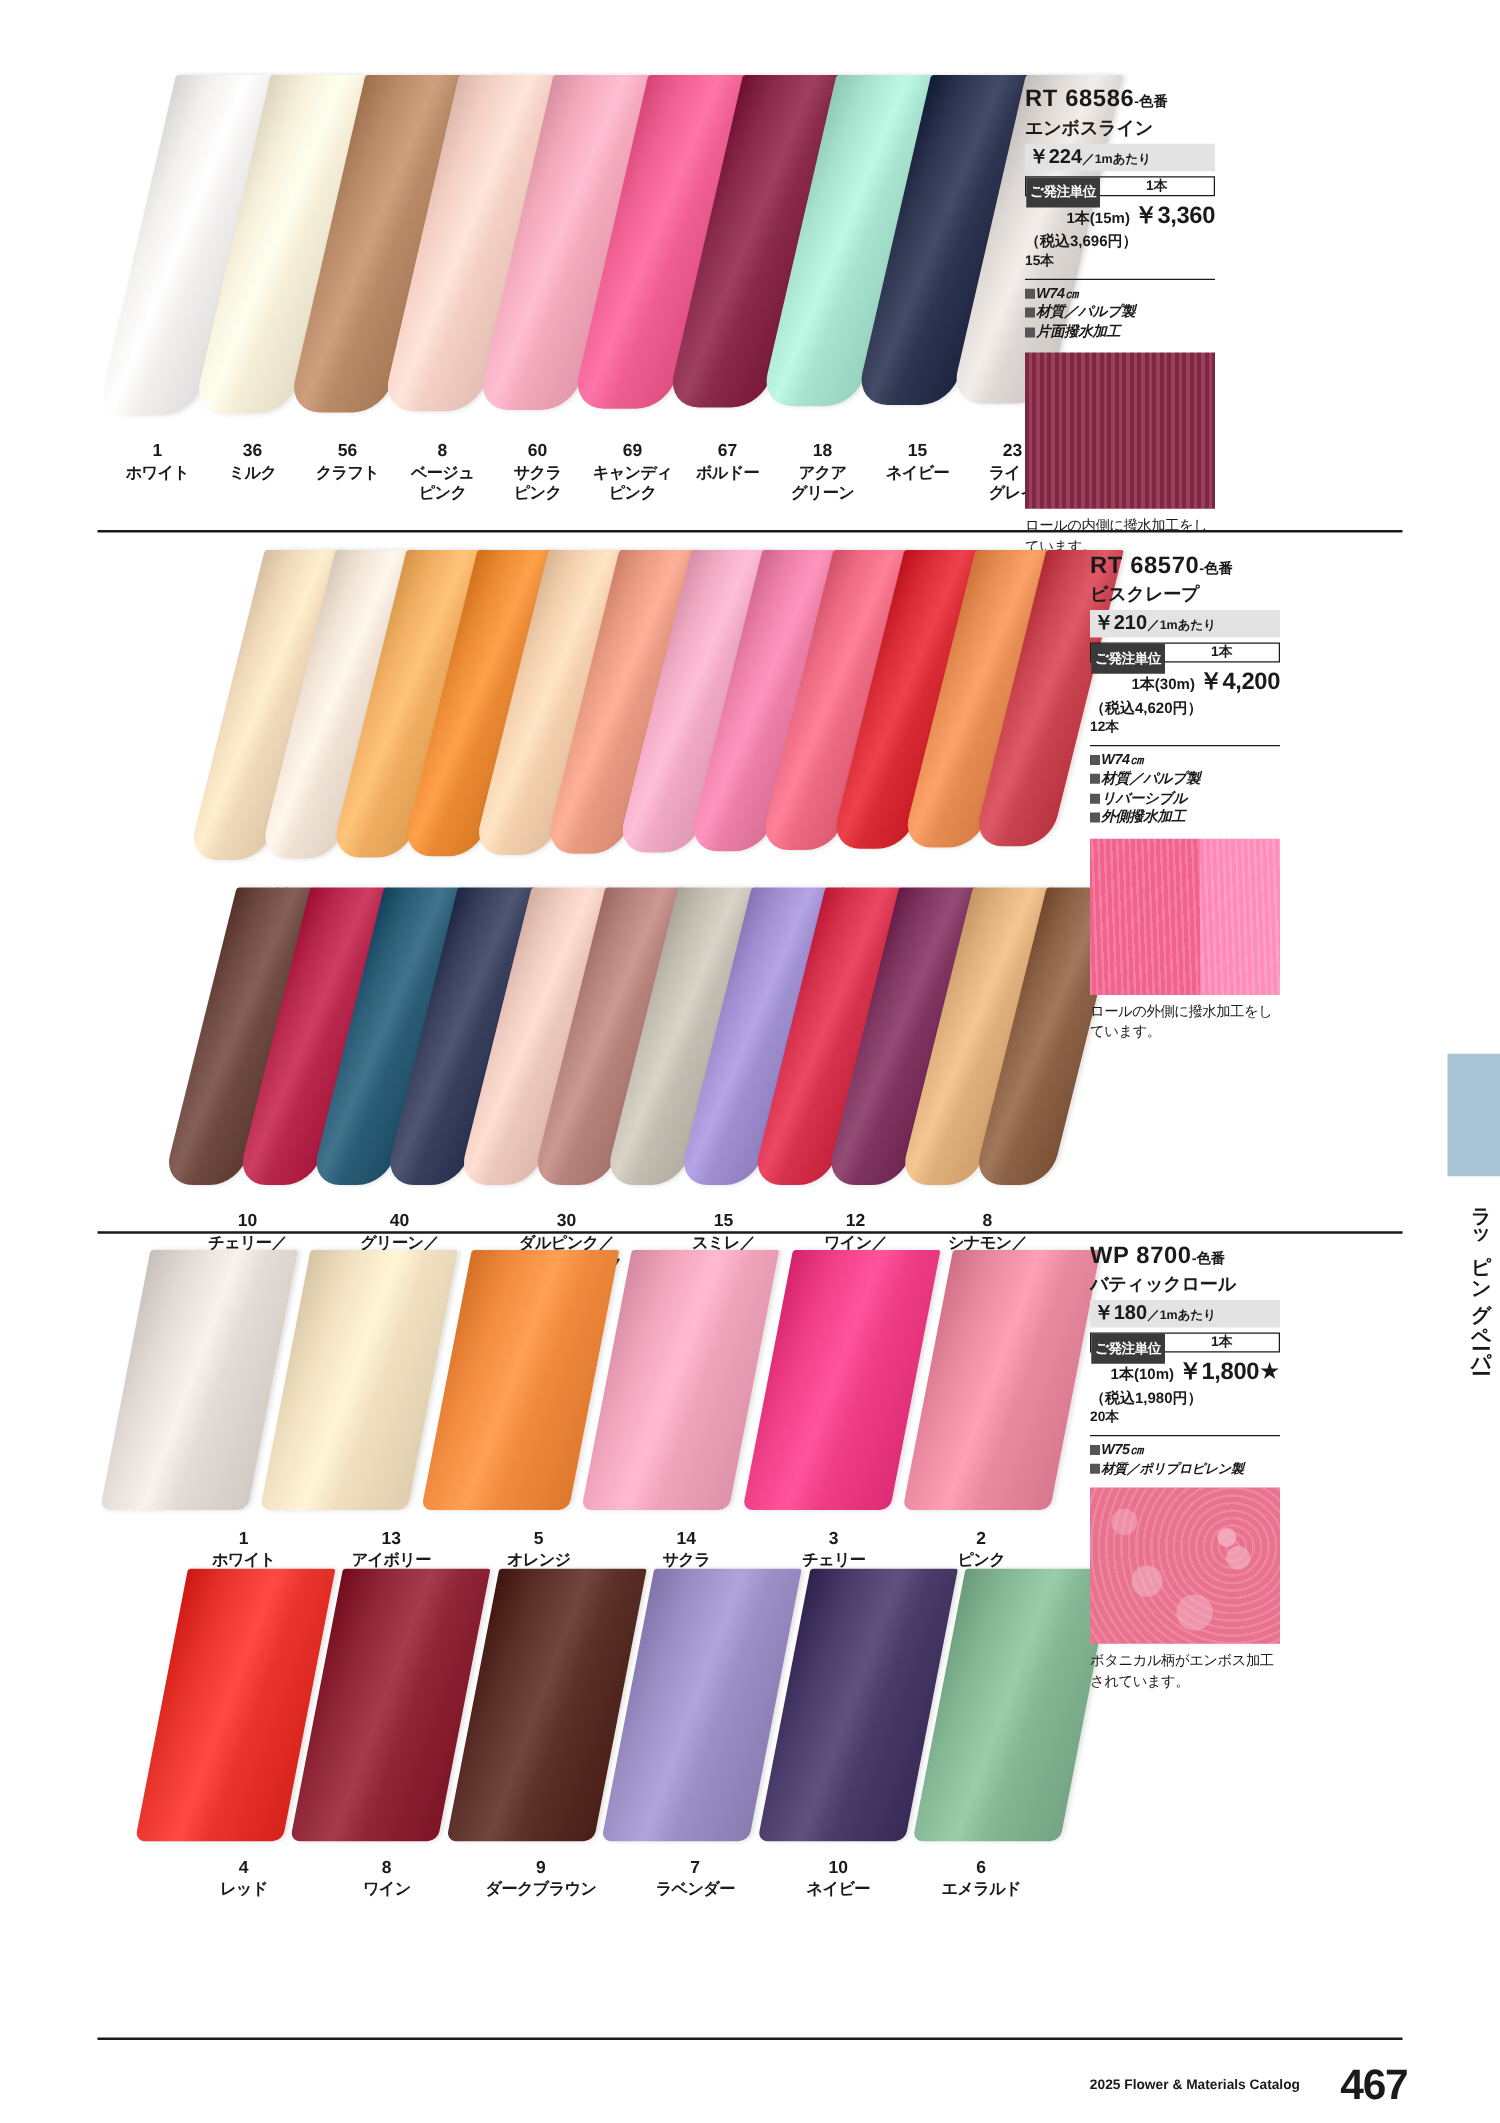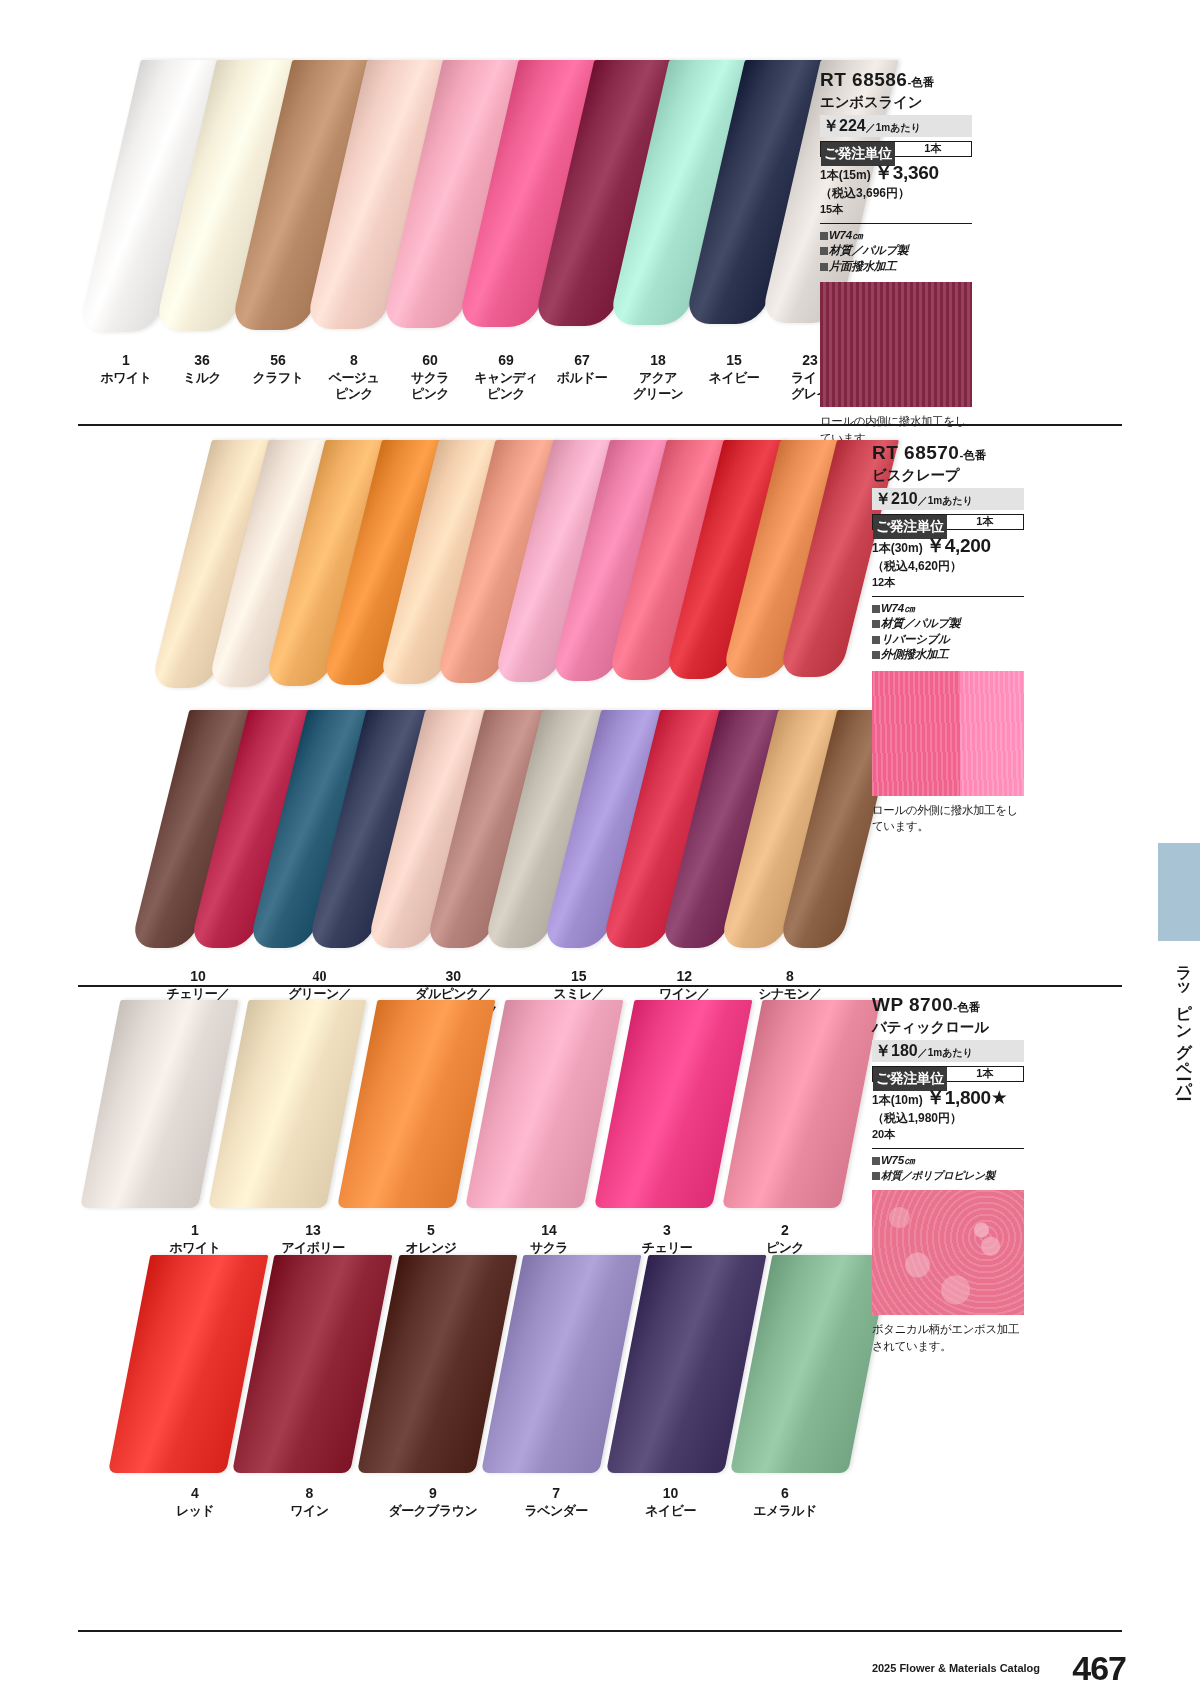--- a/index.html
+++ b/index.html
@@ -30,29 +30,29 @@
   .info-name { font-size: 14.5px; font-weight: bold; margin-top: 2px; letter-spacing: -0.2px; }
   .info-unitprice {
     background: #e3e3e3; margin-top: 3px; padding: 1px 3px;
     font-size: 16px; font-weight: bold; white-space: nowrap; line-height: 1.25;
   }
   .info-unitprice .per { font-size: 10px; font-weight: bold; }
   .order-row {
     display: flex; margin-top: 4px; border: 1px solid #1a1a1a; height: 16px; align-items: stretch;
   }
   .order-label {
-    background: #3a3a3a; color: #fff; font-size: 14px; font-weight: bold;
+    background: #3a3a3a; color: #fff; font-size: 11px; font-weight: bold;
     padding: 12px 3px; display: flex; align-items: center; letter-spacing: -0.5px;
   }
   .order-value {
     flex: 1; display: flex; align-items: center; justify-content: center;
     font-size: 11px; font-weight: bold;
   }
   .info-price-main {
-    margin-top: 4px; font-size: 12px; font-weight: bold; white-space: nowrap; line-height: 1.3;
+    margin-top: 4px; font-size: 12px; font-weight: bold; white-space: nowrap; line-height: 1.3; text-align: right;
   }
   .info-price-main .big { font-size: 19px; font-weight: bold; letter-spacing: -0.3px; }
   .info-price-tax { font-size: 12px; font-weight: bold; line-height: 1.3; }
   .info-qty { font-size: 11px; font-weight: bold; line-height: 1.4; margin-top: 1px; }
   .info-specs { border-top: 1px solid #1a1a1a; margin-top: 5px; padding-top: 4px; }
   .spec { font-size: 11.5px; font-weight: bold; line-height: 1.35; letter-spacing: -0.3px; white-space: nowrap; font-style: italic; }
   .spec .bullet { display: inline-block; width: 8px; height: 8px; background: #555; margin-right: 1px; vertical-align: -1px; }
   .swatch { margin-top: 8px; width: 152px; height: 125px; border: 0; position: relative; overflow: hidden; }
   .swatch-note { margin-top: 6px; font-size: 11.5px; line-height: 1.45; letter-spacing: -0.4px; }
 
@@ -255,21 +255,21 @@
         <div class="roll" style="left: 589.091px; width: 62px; height: 238px; bottom: 7px; transform: skewX(-14deg); border-radius: 2px 2px 24px 24px; background: linear-gradient(100deg, rgb(195, 148, 96) 0%, rgb(223, 176, 124) 22%, rgb(245, 198, 146) 46%, rgb(223, 176, 124) 62%, rgb(205, 158, 106) 100%); box-shadow: rgba(0, 0, 0, 0.13) 2px 0px 4px;"></div>
         <div class="roll" style="left: 648px; width: 62px; height: 238px; bottom: 7px; transform: skewX(-14deg); border-radius: 2px 2px 24px 24px; background: linear-gradient(100deg, rgb(112, 70, 43) 0%, rgb(140, 98, 71) 22%, rgb(162, 120, 93) 46%, rgb(140, 98, 71) 62%, rgb(122, 80, 53) 100%); box-shadow: rgba(0, 0, 0, 0.13) 2px 0px 4px;"></div>
       </div>
 
     <div class="labels" style="left:140px; top:968px; width:700px; justify-content:space-between;">
       <div class="label-cell" style="width:116px;">
         <div class="label-num">10</div>
         <div class="label-name">チェリー／</div>
         <div class="label-name">マロン</div>
       </div>
-      <div class="label-cell" style="width:116px;font-family:Liberation Serif, serif;">
+      <div class="label-cell" style="width:116px;">
         <div class="label-num">40</div>
         <div class="label-name">グリーン／</div>
         <div class="label-name">ティール</div>
       </div>
       <div class="label-cell" style="width:140px;">
         <div class="label-num">30</div>
         <div class="label-name">ダルピンク／</div>
         <div class="label-name">オークルピンク</div>
       </div>
       <div class="label-cell" style="width:100px;">

